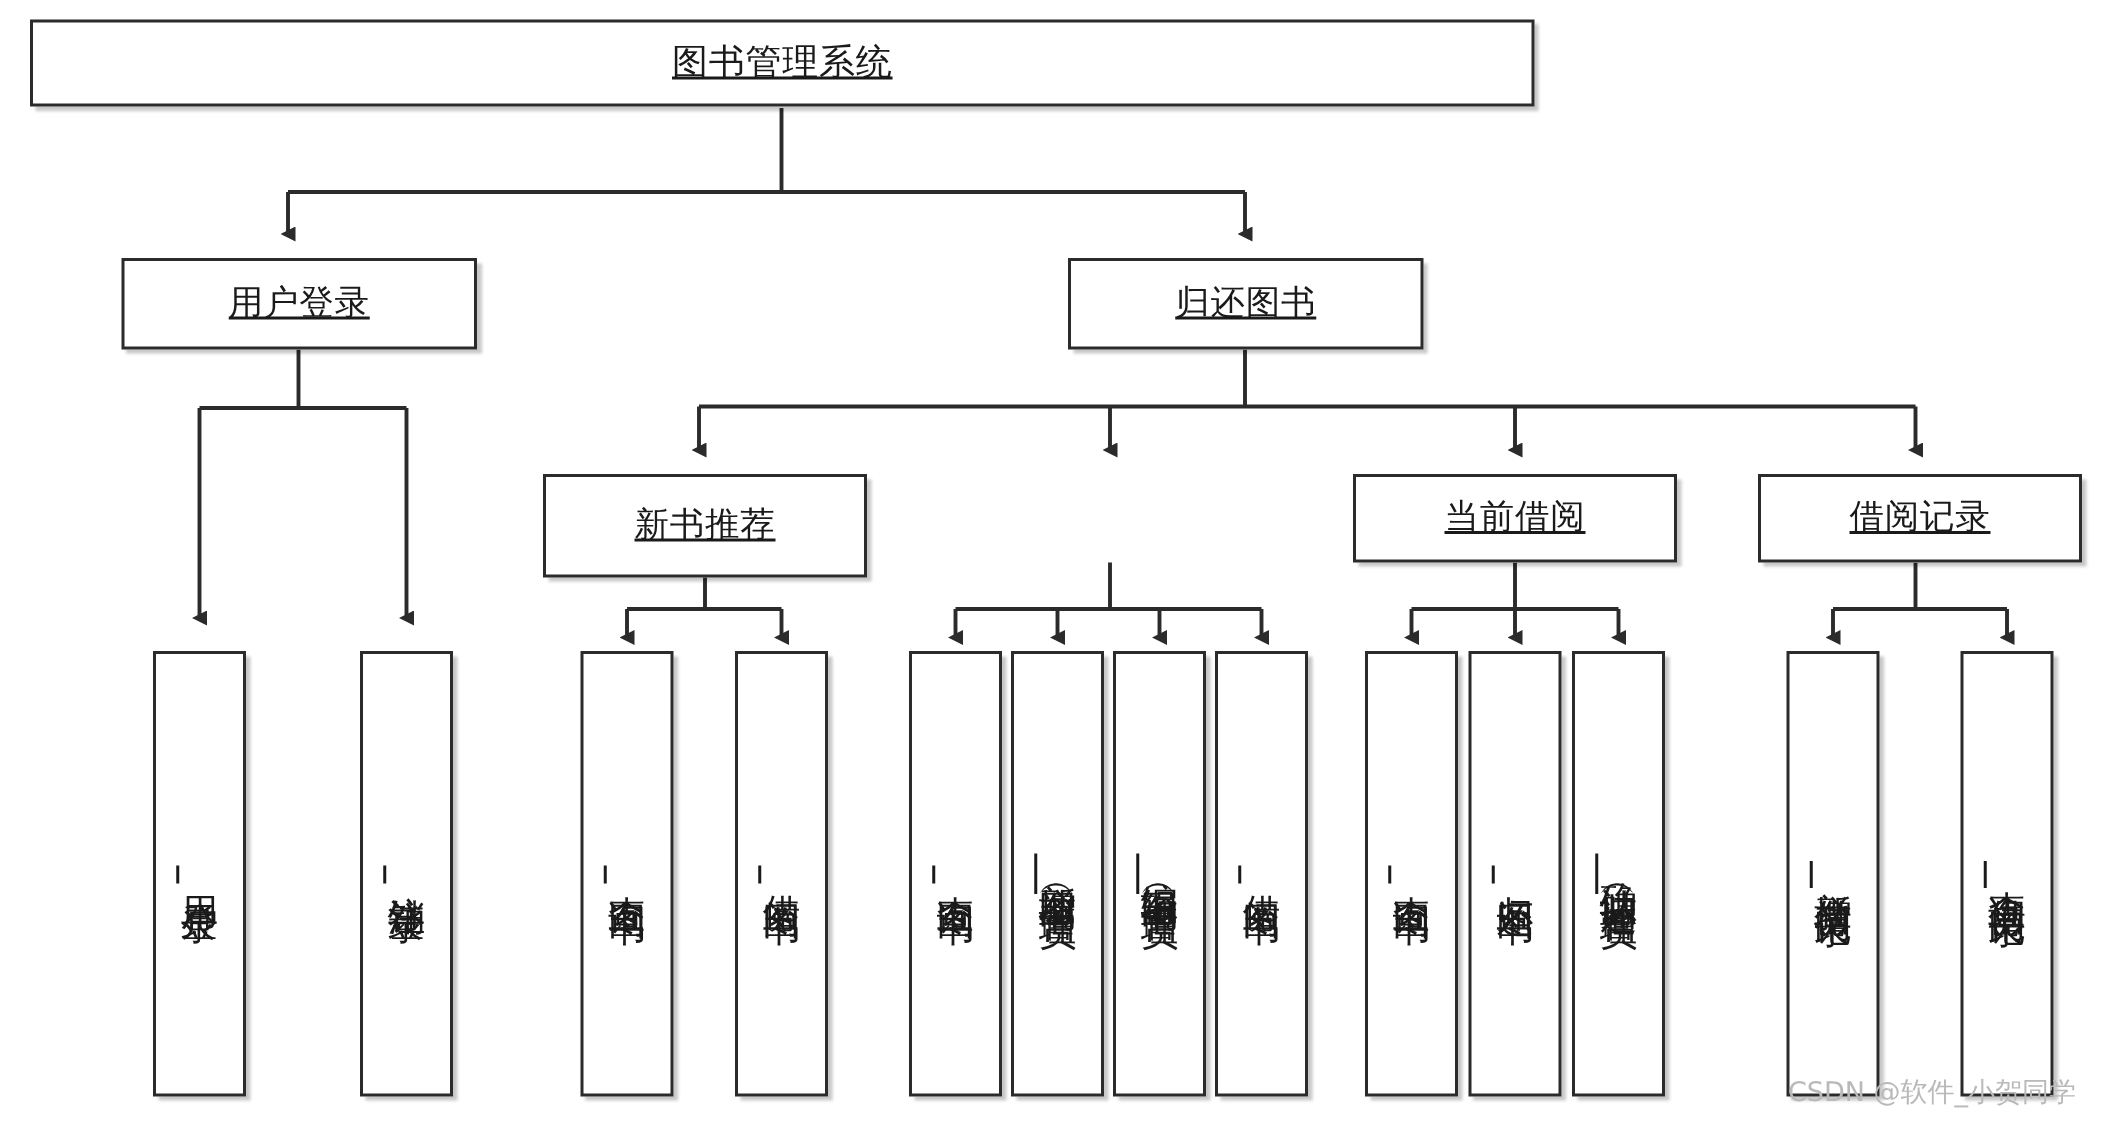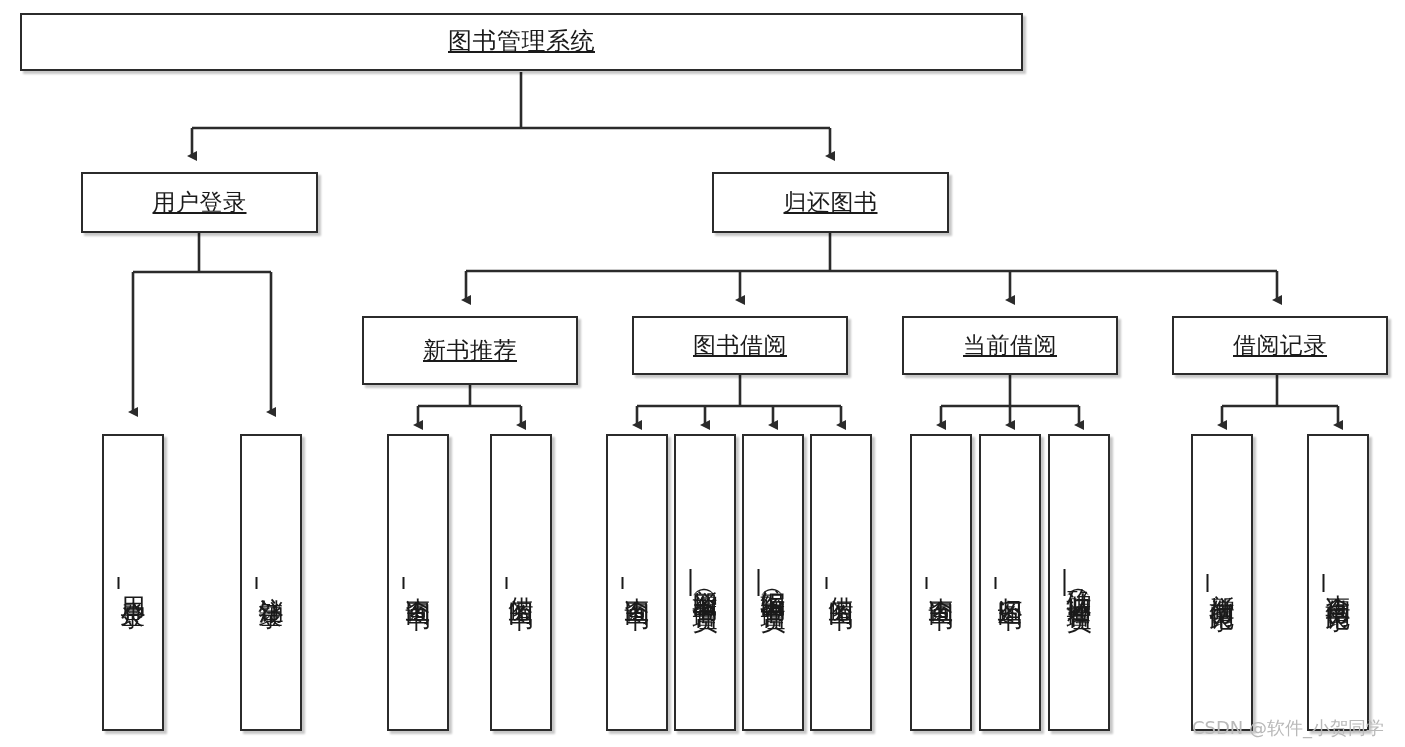--- a/index.html
+++ b/index.html
@@ -134,23 +134,20 @@
   <div class="node h" style="left:81px;  top:172px; width:237px; height:61px;">
     <span class="lbl">用户登录</span>
   </div>
   <div class="node h" style="left:712px; top:172px; width:237px; height:61px;">
     <span class="lbl">归还图书</span>
   </div>
 
   <div class="node h" style="left:362px;  top:316px; width:216px; height:69px;">
     <span class="lbl">新书推荐</span>
   </div>
-  <div class="node h" style="left:632px;  top:316px; width:216px; height:59px;">
-    <span class="lbl">图书借阅</span>
-  </div>
   <div class="node h" style="left:1172px; top:316px; width:216px; height:59px;">
     <span class="lbl">借阅记录</span>
   </div>
   <div class="node h" style="left:902px;  top:316px; width:216px; height:59px;">
     <span class="lbl">当前借阅</span>
   </div>
 
   <div class="node v" style="left:102px; top:434px; width:62px; height:297px;">
     <span class="lbl">用户登录</span>
   </div>

